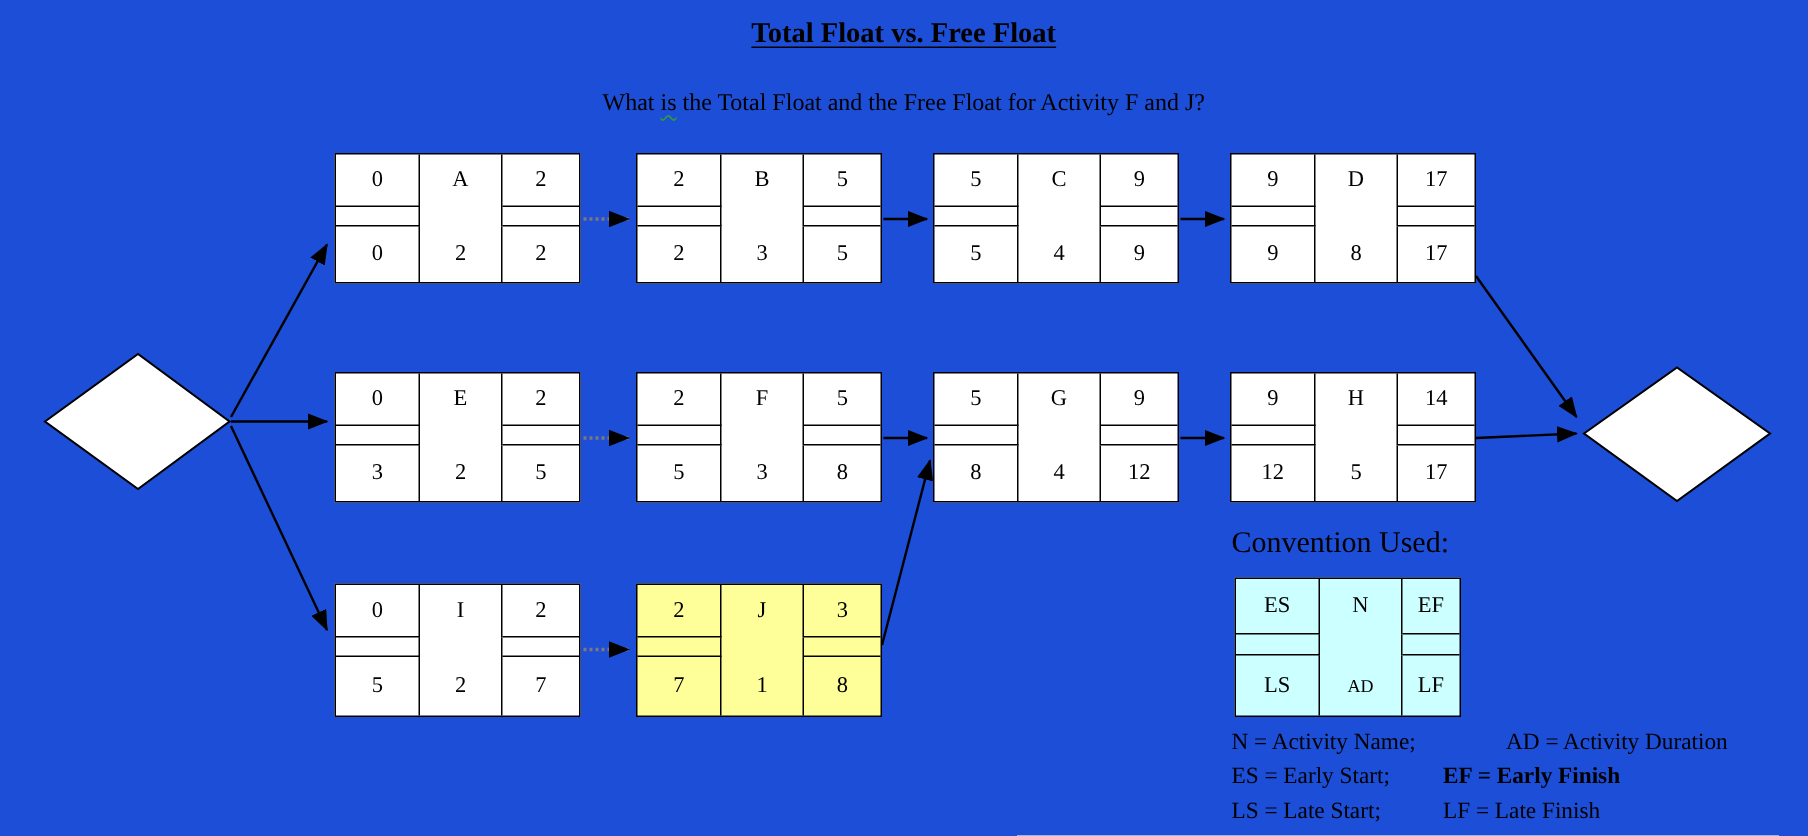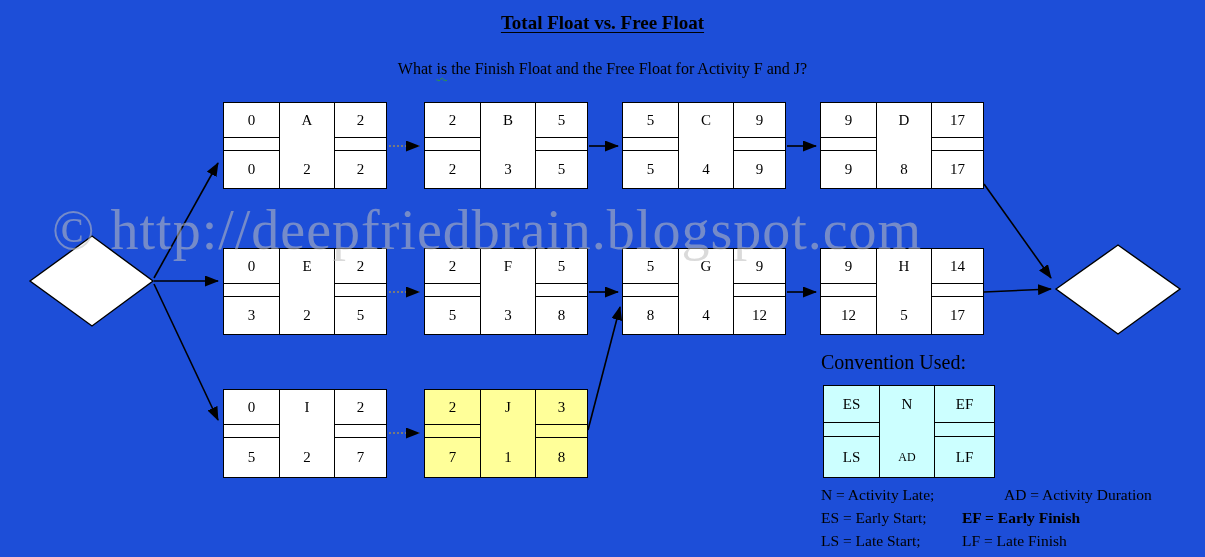--- a/index.html
+++ b/index.html
@@ -32,21 +32,21 @@
   .abox .es{grid-area:1/1;border-right:1.5px solid #000;border-bottom:1.5px solid #000;}
   .abox .nm{grid-area:1/2;border-right:1.5px solid #000;}
   .abox .ef{grid-area:1/3;border-bottom:1.5px solid #000;}
   .abox .gl{grid-area:2/1;border-right:1.5px solid #000;border-bottom:1.5px solid #000;}
   .abox .gm{grid-area:2/2;border-right:1.5px solid #000;}
   .abox .gr{grid-area:2/3;border-bottom:1.5px solid #000;}
   .abox .ls{grid-area:3/1;border-right:1.5px solid #000;}
   .abox .du{grid-area:3/2;border-right:1.5px solid #000;}
   .abox .lf{grid-area:3/3;}
   .abox.hl{background:var(--hl,#FFFF99);}
-  .abox.conv{background:var(--conv,#CCFFFF);width:172px;height:93px;
+  .abox.conv{background:var(--conv,#CCFFFF);width:151px;height:93px;
     grid-template-rows:37px 14px 1fr;}
   .abox.conv .du{font-size:12px;}
   
   .terminal-label{position:absolute;text-align:center;font-size:17px;z-index:3;}
   
   #net{position:absolute;left:0;top:0;z-index:4;pointer-events:none;}
   
   .conv-heading{position:absolute;left:821px;top:351px;font-size:20px;}
   .legend-note{position:absolute;font-size:15.5px;white-space:nowrap;}
   
@@ -56,21 +56,21 @@
     z-index:5;pointer-events:none;
   }
 </style>
 </head>
 <body>
 
 <div id="stage">
 
   <div class="title">Total Float vs. Free Float</div>
 
-  <div class="subtitle"><span>What </span><span class="squiggle">is</span><span> the Finish Float and the Free Float for Activity F and J?</span></div>
+  <div class="subtitle"><span>What </span><span class="squiggle">is</span><span> the Total Float and the Free Float for Activity F and J?</span></div>
 
   <div class="abox" style="left:223px;top:102px;">
     <div class="c es">0</div>
     <div class="c nm">A</div>
     <div class="c ef">2</div>
     <div class="c gl"></div>
     <div class="c gm"></div>
     <div class="c gr"></div>
     <div class="c ls">0</div>
     <div class="c du">2</div>
@@ -192,21 +192,21 @@
     <div class="c nm">N</div>
     <div class="c ef">EF</div>
     <div class="c gl"></div>
     <div class="c gm"></div>
     <div class="c gr"></div>
     <div class="c ls">LS</div>
     <div class="c du">AD</div>
     <div class="c lf">LF</div>
   </div>
 
-  <div class="legend-note" style="left:821px;top:486px;">N = Activity Late;</div>
+  <div class="legend-note" style="left:821px;top:486px;">N = Activity Name;</div>
   <div class="legend-note" style="left:1004px;top:486px;">AD = Activity Duration</div>
   <div class="legend-note" style="left:821px;top:509px;">ES = Early Start;</div>
   <div class="legend-note" style="left:962px;top:509px;font-weight:bold;">EF = Early Finish</div>
   <div class="legend-note" style="left:821px;top:532px;">LS = Late Start;</div>
   <div class="legend-note" style="left:962px;top:532px;">LF = Late Finish</div>
 
   <svg id="net" width="1205" height="557" viewBox="0 0 1205 557">
     <defs>
       <marker id="ah" markerUnits="userSpaceOnUse" markerWidth="14" markerHeight="11" refX="13" refY="5.5" orient="auto">
         <path d="M0,0 L14,5.5 L0,11 z" fill="#000"></path>
@@ -228,15 +228,14 @@
     <line x1="588" y1="430" x2="620" y2="307" stroke="#000" stroke-width="1.6" marker-end="url(#ah)"></line>
 
     <line x1="389" y1="146" x2="419" y2="146" stroke="#7a7a7a" stroke-width="2.2" stroke-dasharray="2 2" marker-end="url(#ah)"></line>
     <line x1="389" y1="292" x2="419" y2="292" stroke="#7a7a7a" stroke-width="2.2" stroke-dasharray="2 2" marker-end="url(#ah)"></line>
     <line x1="389" y1="433" x2="419" y2="433" stroke="#7a7a7a" stroke-width="2.2" stroke-dasharray="2 2" marker-end="url(#ah)"></line>
   </svg>
 
   <div class="terminal-label" style="left:30px;top:269px;width:123px;">Start</div>
   <div class="terminal-label" style="left:1056px;top:278px;width:124px;">End</div>
 
-  <div class="watermark">© http://deepfriedbrain.blogspot.com</div>
 
 </div>
 
 </body></html>

